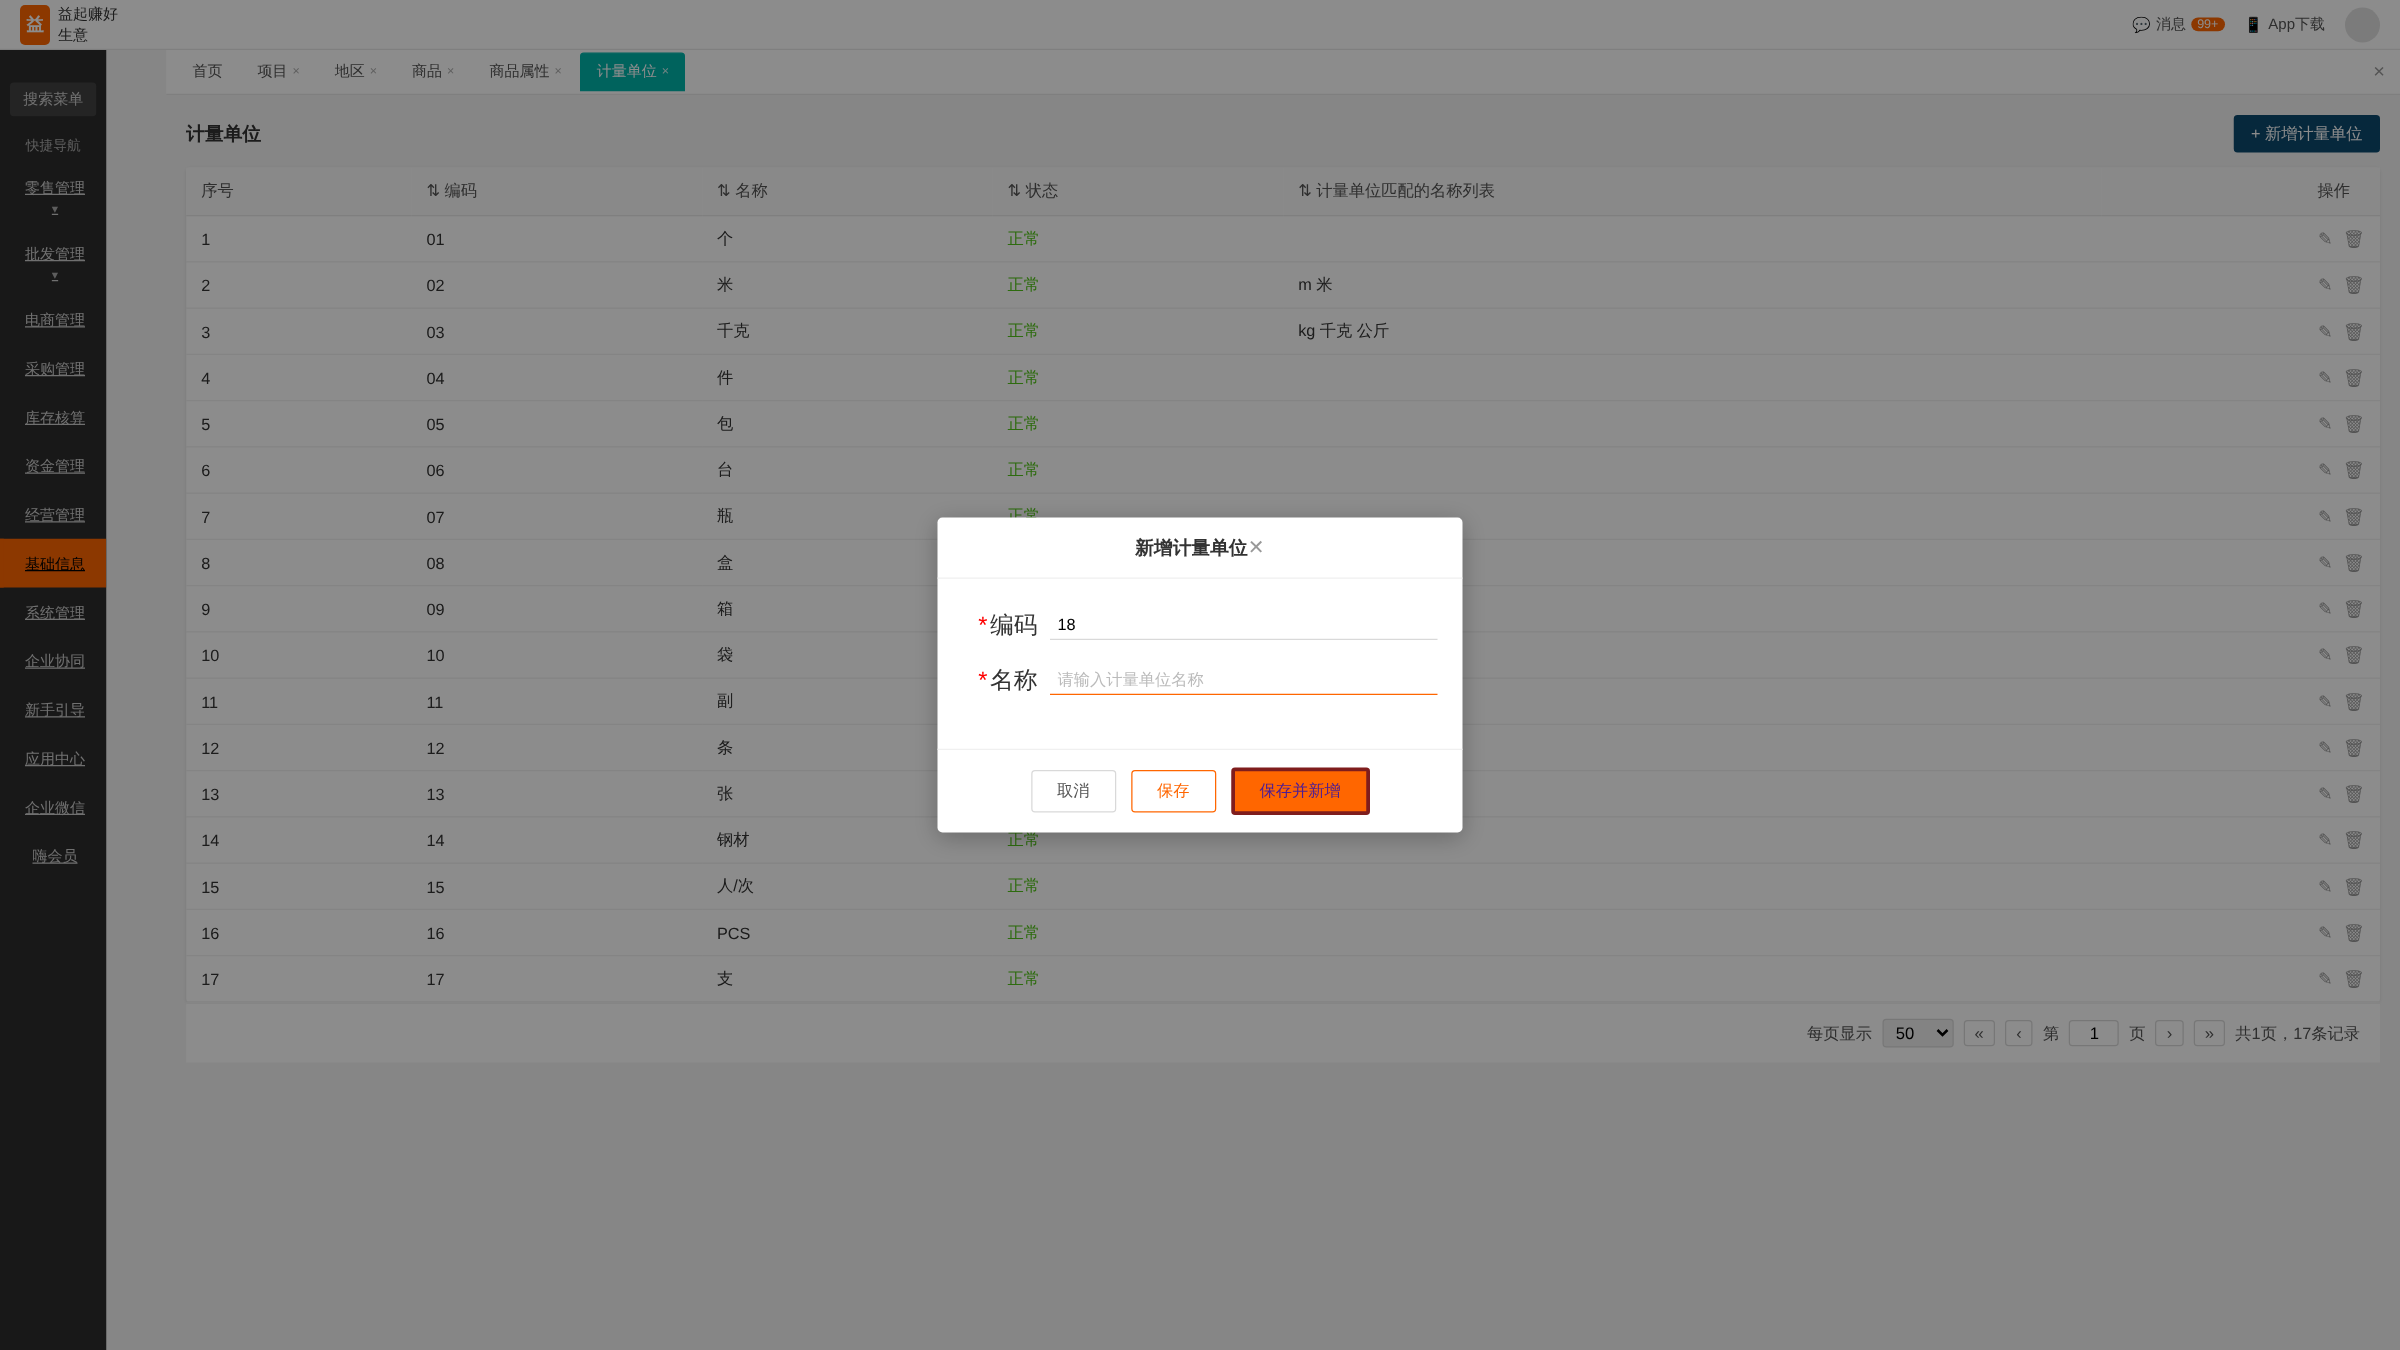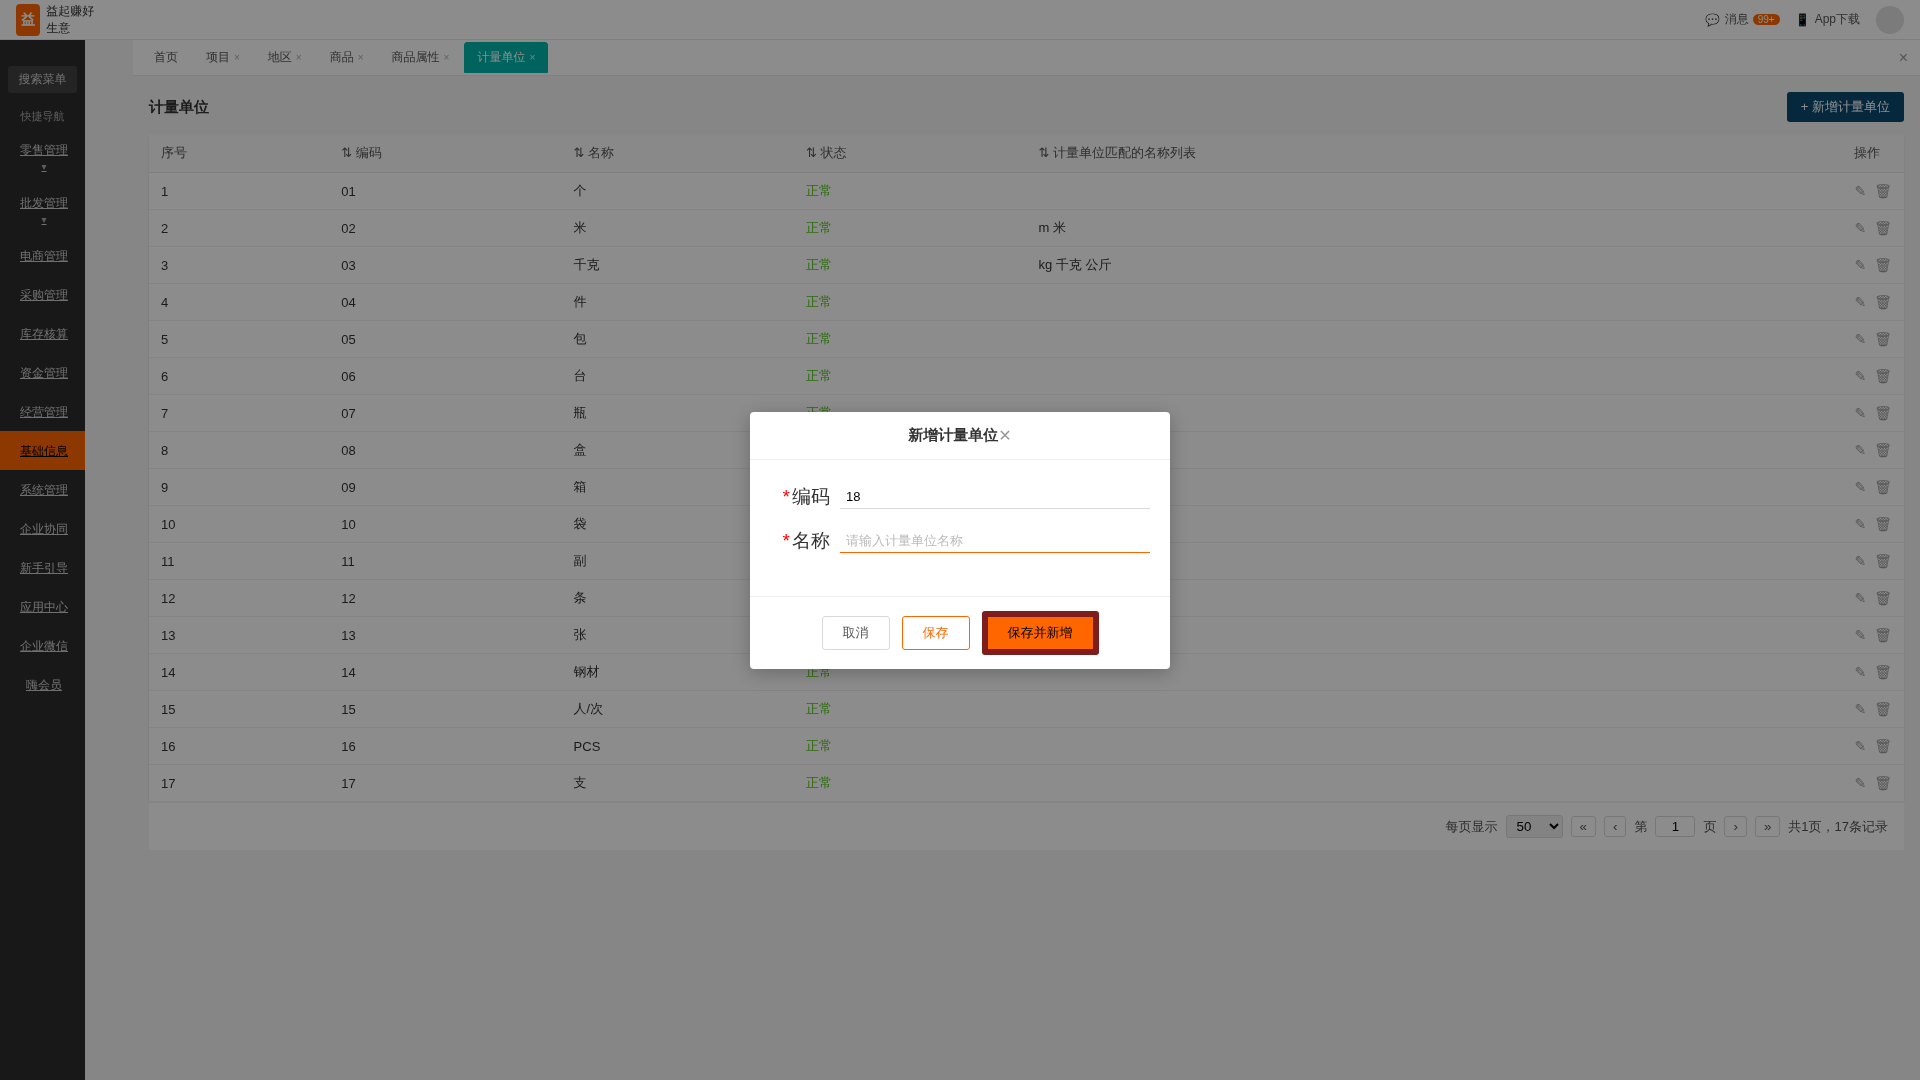--- a/index.html
+++ b/index.html
@@ -70,21 +70,21 @@
     .modal-body { padding: 24px 20px; }
     .form-row { display: flex; align-items: center; margin-bottom: 18px; }
     .form-label { width: 60px; text-align: right; margin-right: 10px; font-size: 19px; color: #333; }
     .form-label .required { color: #f00; margin-right: 2px; }
     .form-input { flex: 1; border: none; border-bottom: 1px solid #d9d9d9; padding: 4px 6px; font-size: 13px; outline: none; }
     .form-input.focused { border-bottom-color: #f60; }
     .form-input::placeholder { color: #bbb; }
     .modal-footer { display: flex; align-items: center; justify-content: center; gap: 12px; padding: 14px 20px; border-top: 1px solid #f0f0f0; }
     .btn-cancel { border: 1px solid #d9d9d9; background: #fff; color: #555; padding: 7px 20px; border-radius: 3px; cursor: pointer; font-size: 13px; }
     .btn-save { border: 1px solid #f60; background: #fff; color: #f60; padding: 7px 20px; border-radius: 3px; cursor: pointer; font-size: 13px; }
-    .btn-save-new { background: #f60; color: #000000; border: 6px solid #7f1d1d; padding: 7px 20px; border-radius: 3px; cursor: pointer; font-size: 13px; }
+    .btn-save-new { background: #f60; color: #4c1d95; border: 3px solid #7f1d1d; padding: 7px 20px; border-radius: 3px; cursor: pointer; font-size: 13px; }
 
     .close-tab-bar { position: absolute; right: 12px; top: 0; height: 36px; display: flex; align-items: center; }
     .close-all-btn { font-size: 16px; color: #999; cursor: pointer; border: none; background: none; }
   </style>
 </head>
 <body>
 
 <div class="app-container">
 
   <div class="top-bar">

